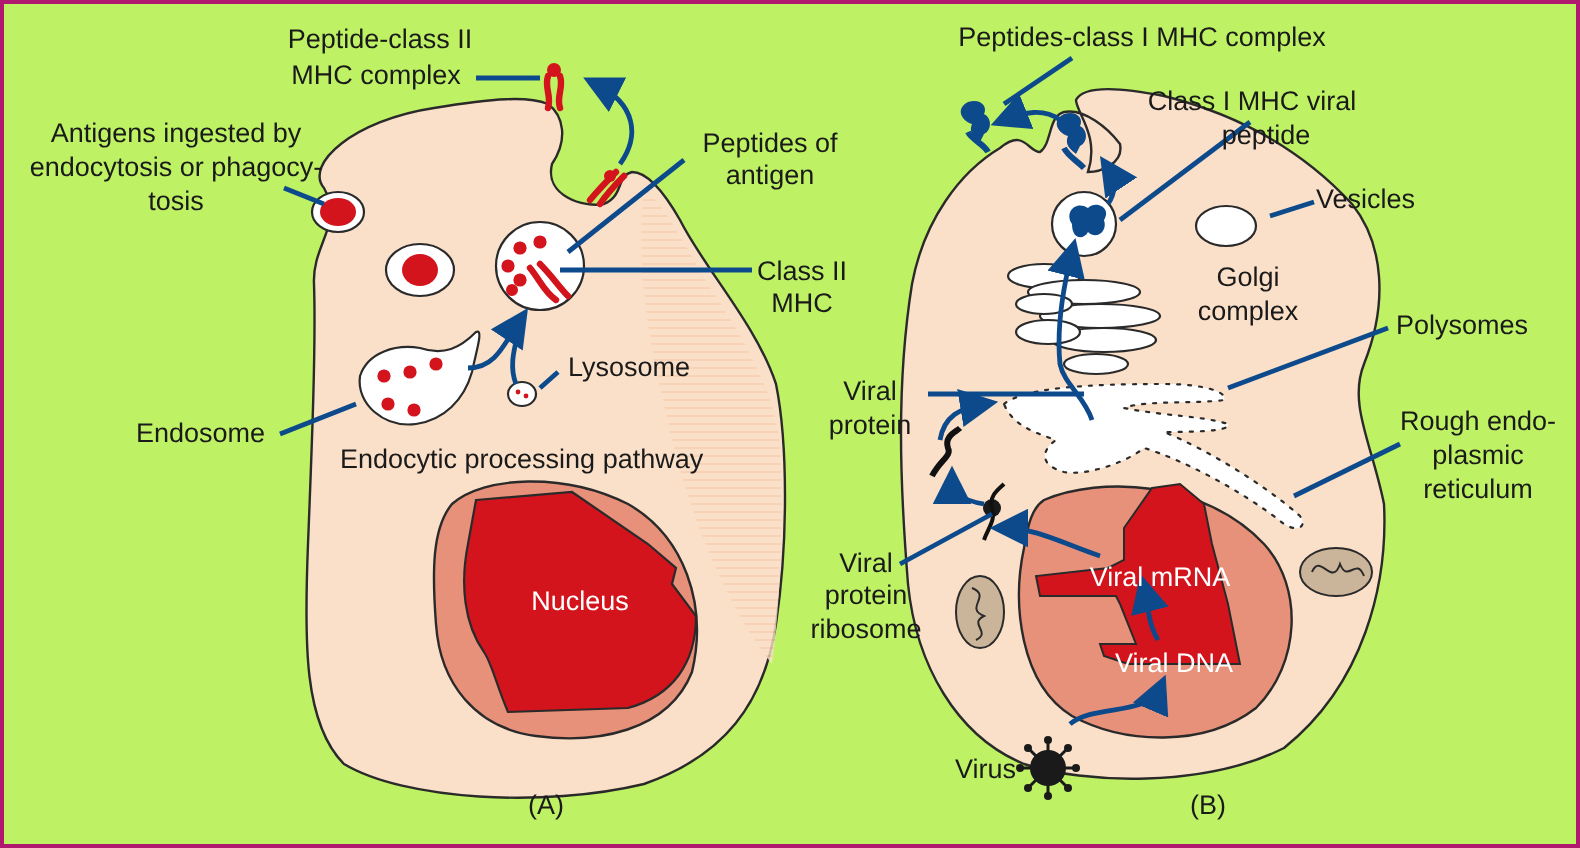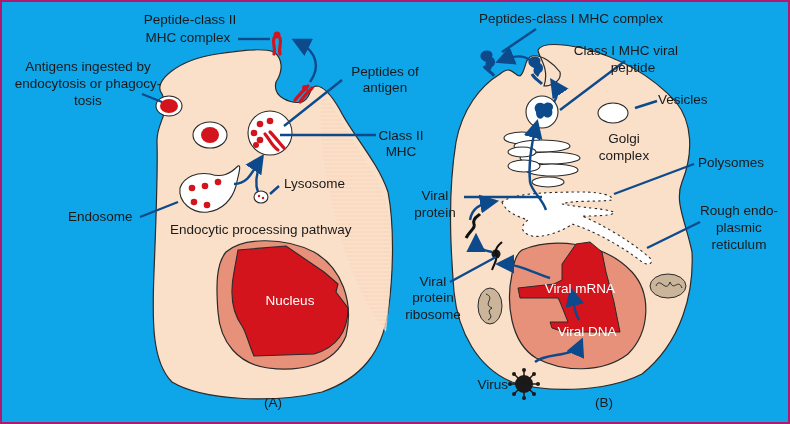--- a/index.html
+++ b/index.html
@@ -1,17 +1,17 @@
 <!DOCTYPE html>
 <html><head>
 <meta charset="utf-8">
 <style>
   html,body{margin:0;padding:0;}
   body{width:790px;height:424px;overflow:hidden;background:#fff;}
-  #frame{position:relative;width:786px;height:420px;border:2px solid #b0196e;background:#0ea5e9;}
+  #frame{position:relative;width:786px;height:420px;border:2px solid #b0196e;background:#bef264;}
   svg{position:absolute;left:0;top:0;}
   .lbl{font-family:"Liberation Sans",sans-serif;font-size:13.5px;fill:#1a1a1a;}
   .lblw{font-family:"Liberation Sans",sans-serif;font-size:13.5px;fill:#ffffff;}
   .lead{stroke:#0d4a8c;stroke-width:2.4;fill:none;}
   .arr{stroke:#0d4a8c;stroke-width:2.4;fill:none;marker-end:url(#ah);}
   .cell{fill:#fbe0c9;stroke:#2a2a2a;stroke-width:1.2;}
   .ves{fill:#ffffff;stroke:#2a2a2a;stroke-width:1.1;}
   .dot{fill:#d3141c;}
   .mhc{fill:none;stroke:#d3141c;stroke-width:3.2;stroke-linecap:round;}
   .vp{fill:#0d4a8c;}

